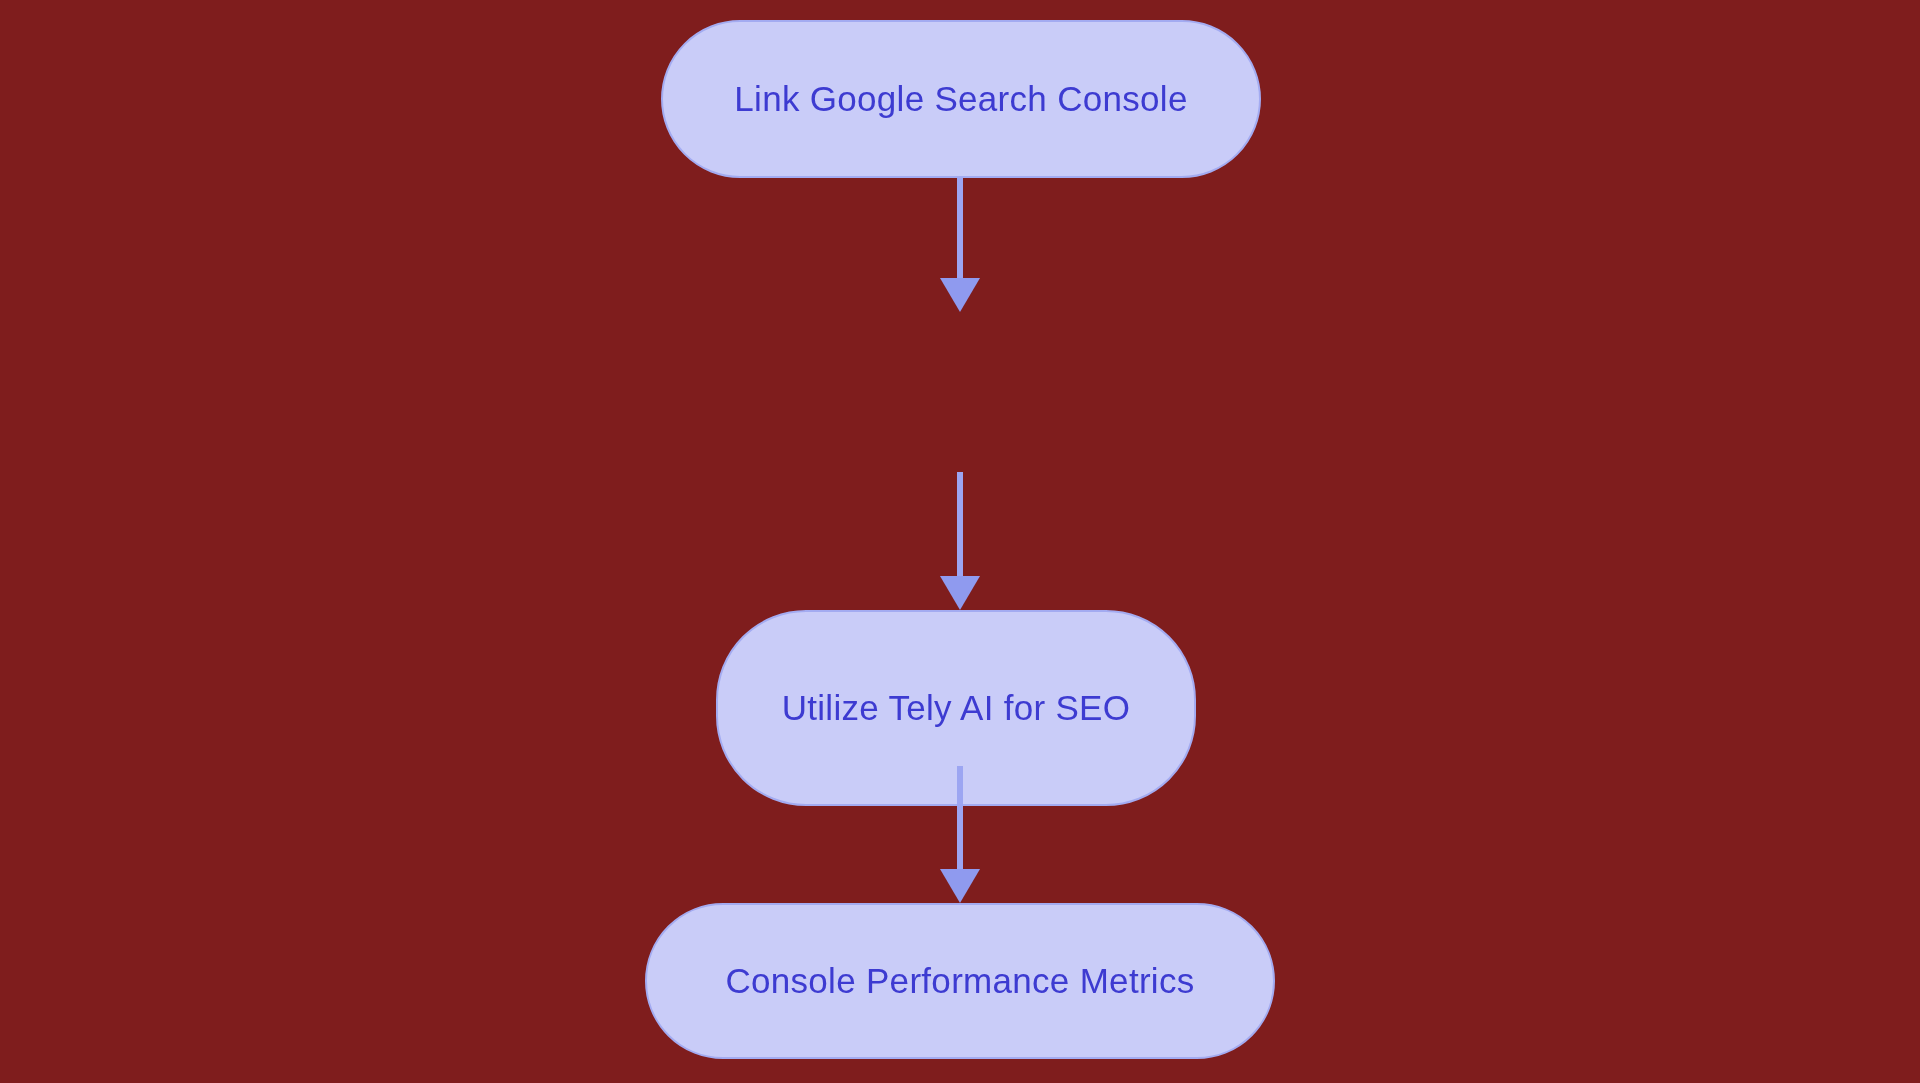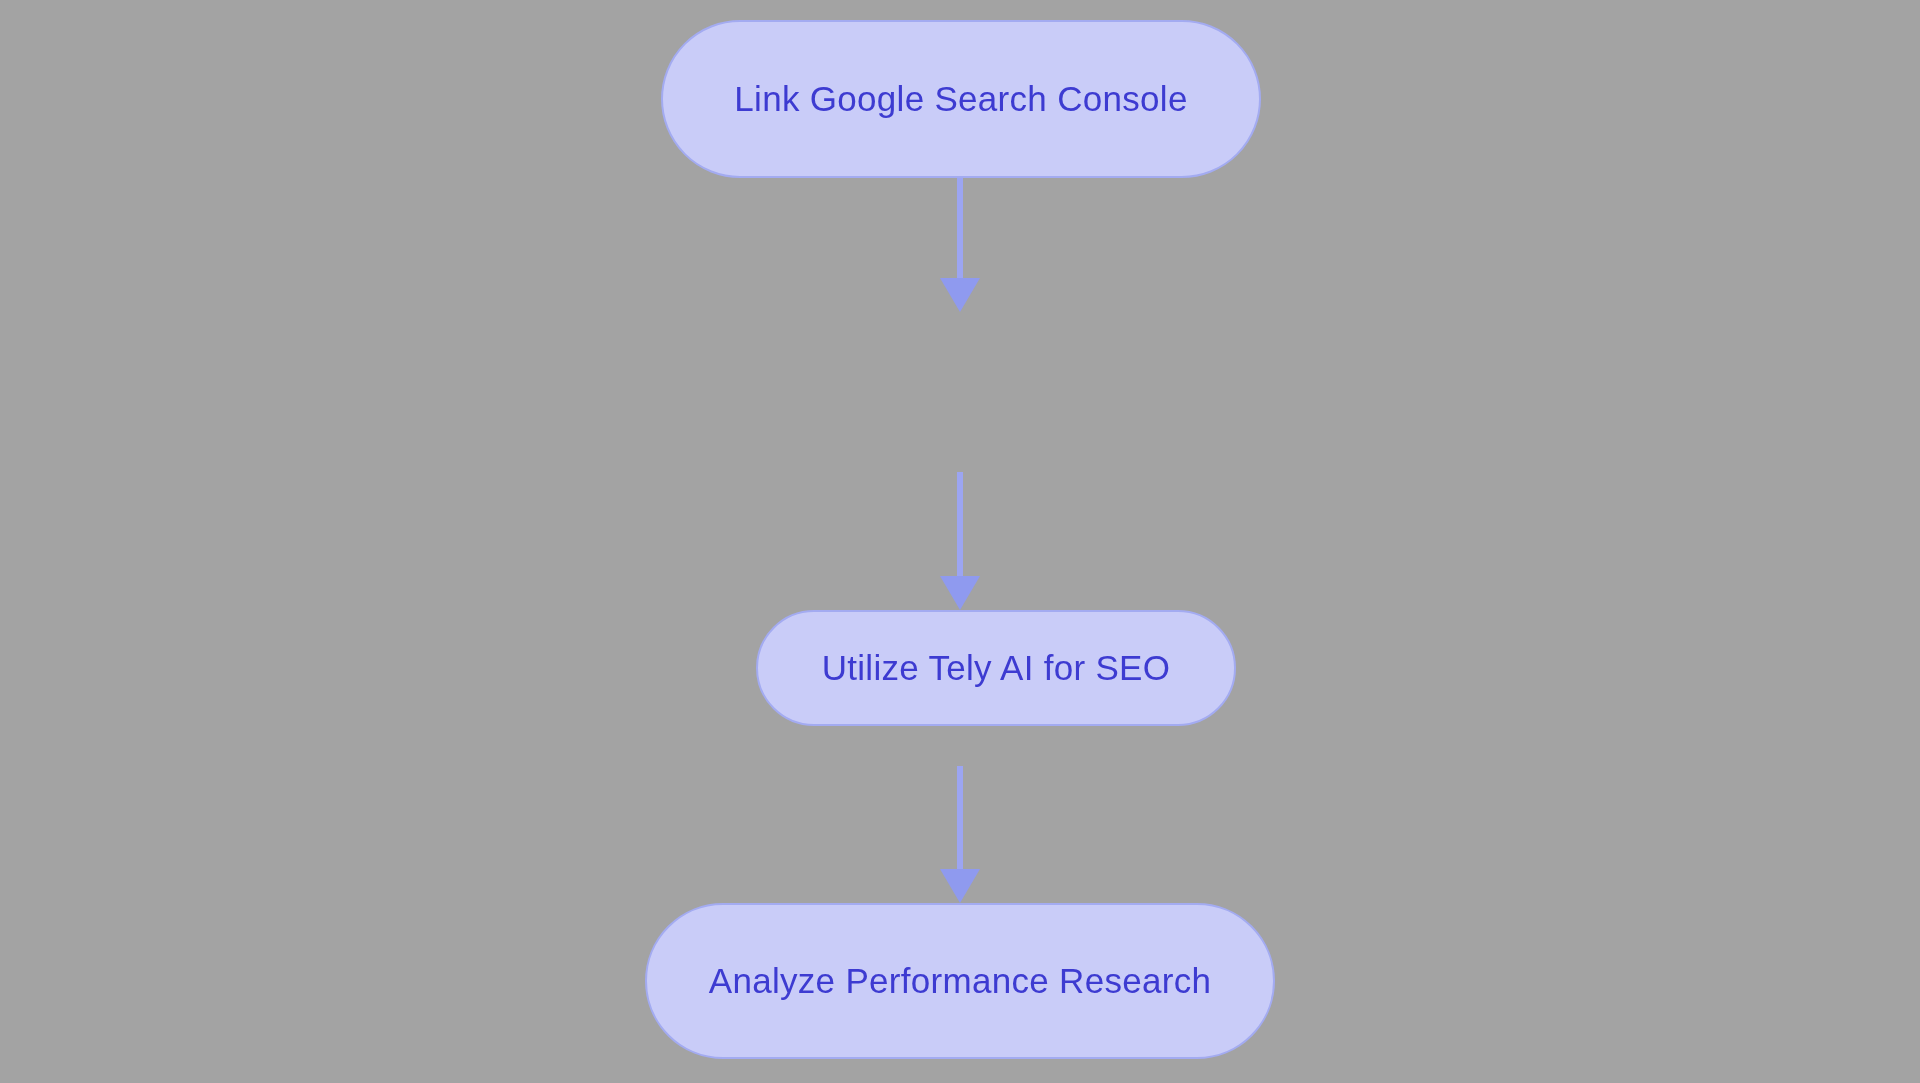--- a/index.html
+++ b/index.html
@@ -4,21 +4,21 @@
 <style>
   html, body {
     margin: 0;
     padding: 0;
     background: #ffffff;
   }
   .canvas {
     position: relative;
     width: 1920px;
     height: 1083px;
-    background: #a3a3a3;
+    background: #7f1d1d;
     overflow: hidden;
     font-family: "Liberation Sans", "DejaVu Sans", sans-serif;
   }
   .flow-node {
     position: absolute;
     box-sizing: border-box;
     background: #c9ccf8;
     border: 2px solid #a3abf1;
     border-radius: 90px;
     display: flex;
@@ -29,21 +29,21 @@
   .flow-node .node-label {
     color: #3d3bd1;
     font-size: 35px;
     font-weight: 400;
     letter-spacing: 0.3px;
     line-height: 1.2;
     white-space: nowrap;
   }
   .node-1 { left: 661px; top: 20px;  width: 600px; height: 158px; }
   .node-2 { left: 661px; top: 312px; width: 600px; height: 160px; }
-  .node-3 { left: 756px; top: 610px; width: 480px; height: 116px; }
+  .node-3 { left: 716px; top: 610px; width: 480px; height: 196px; }
   .node-4 { left: 645px; top: 903px; width: 630px; height: 156px; }
 
   .connector {
     position: absolute;
     left: 940px;            
     width: 40px;
     display: flex;
     flex-direction: column;
     align-items: center;
   }
@@ -87,16 +87,16 @@
   <div class="flow-node node-3">
     <span class="node-label">Utilize Tely AI for SEO</span>
   </div>
 
   <div class="connector conn-3">
     <div class="shaft"></div>
     <div class="head"></div>
   </div>
 
   <div class="flow-node node-4">
-    <span class="node-label">Analyze Performance Research</span>
+    <span class="node-label">Console Performance Metrics</span>
   </div>
 
 </div>
 
 </body></html>

